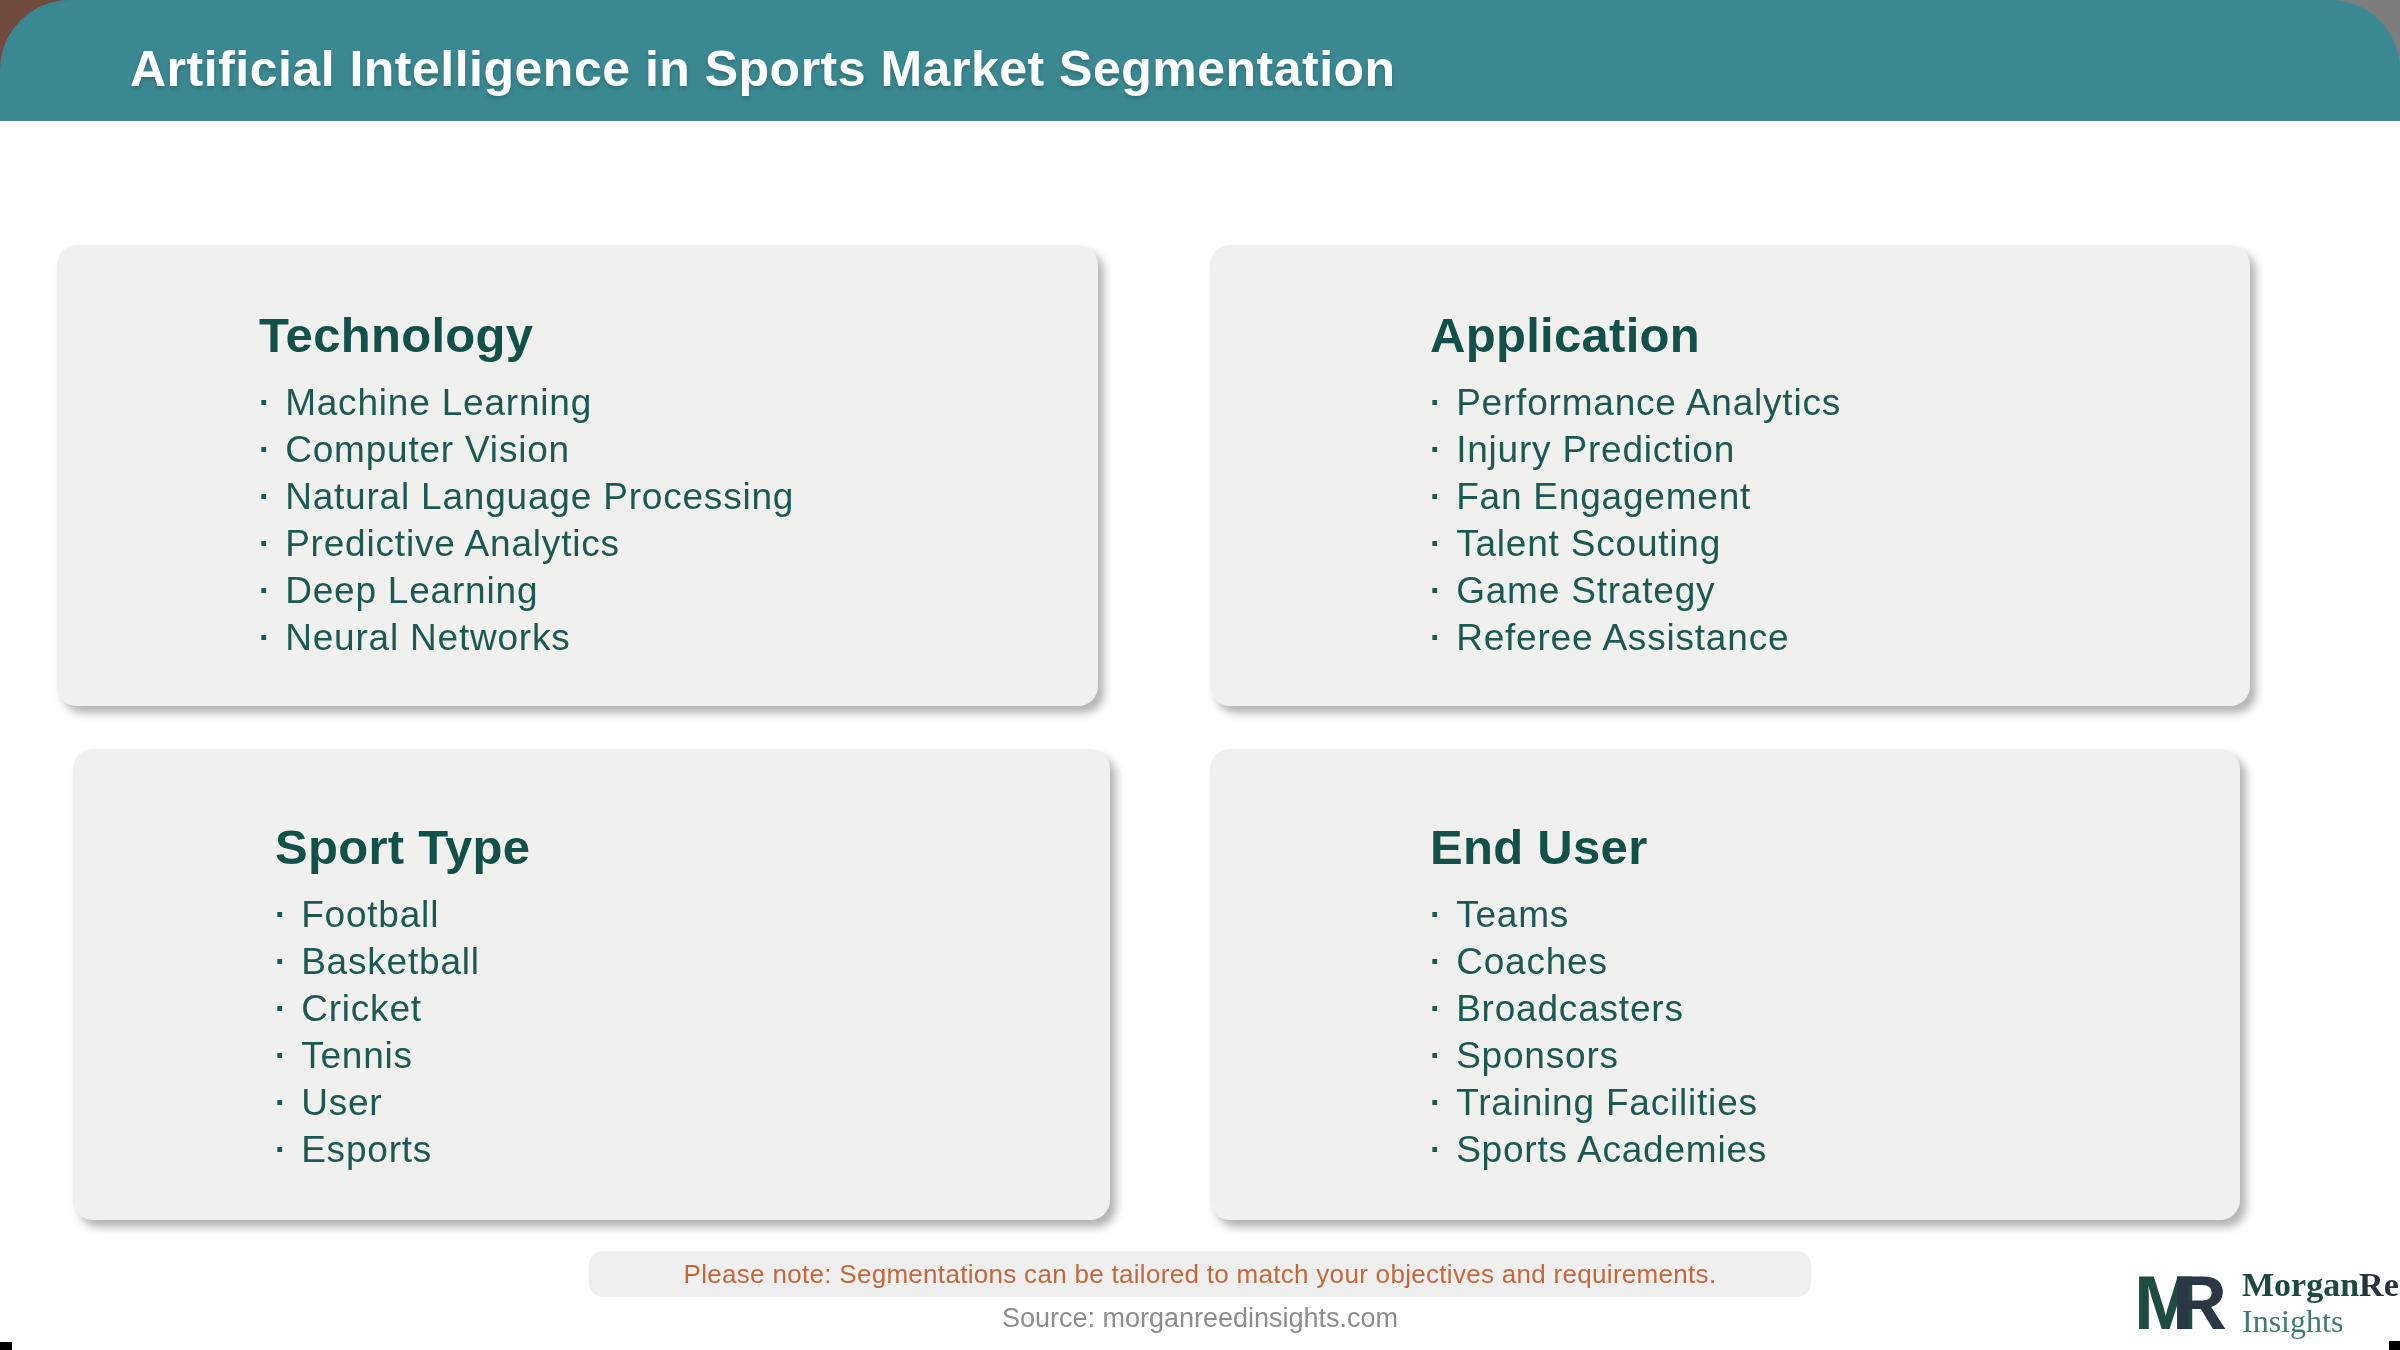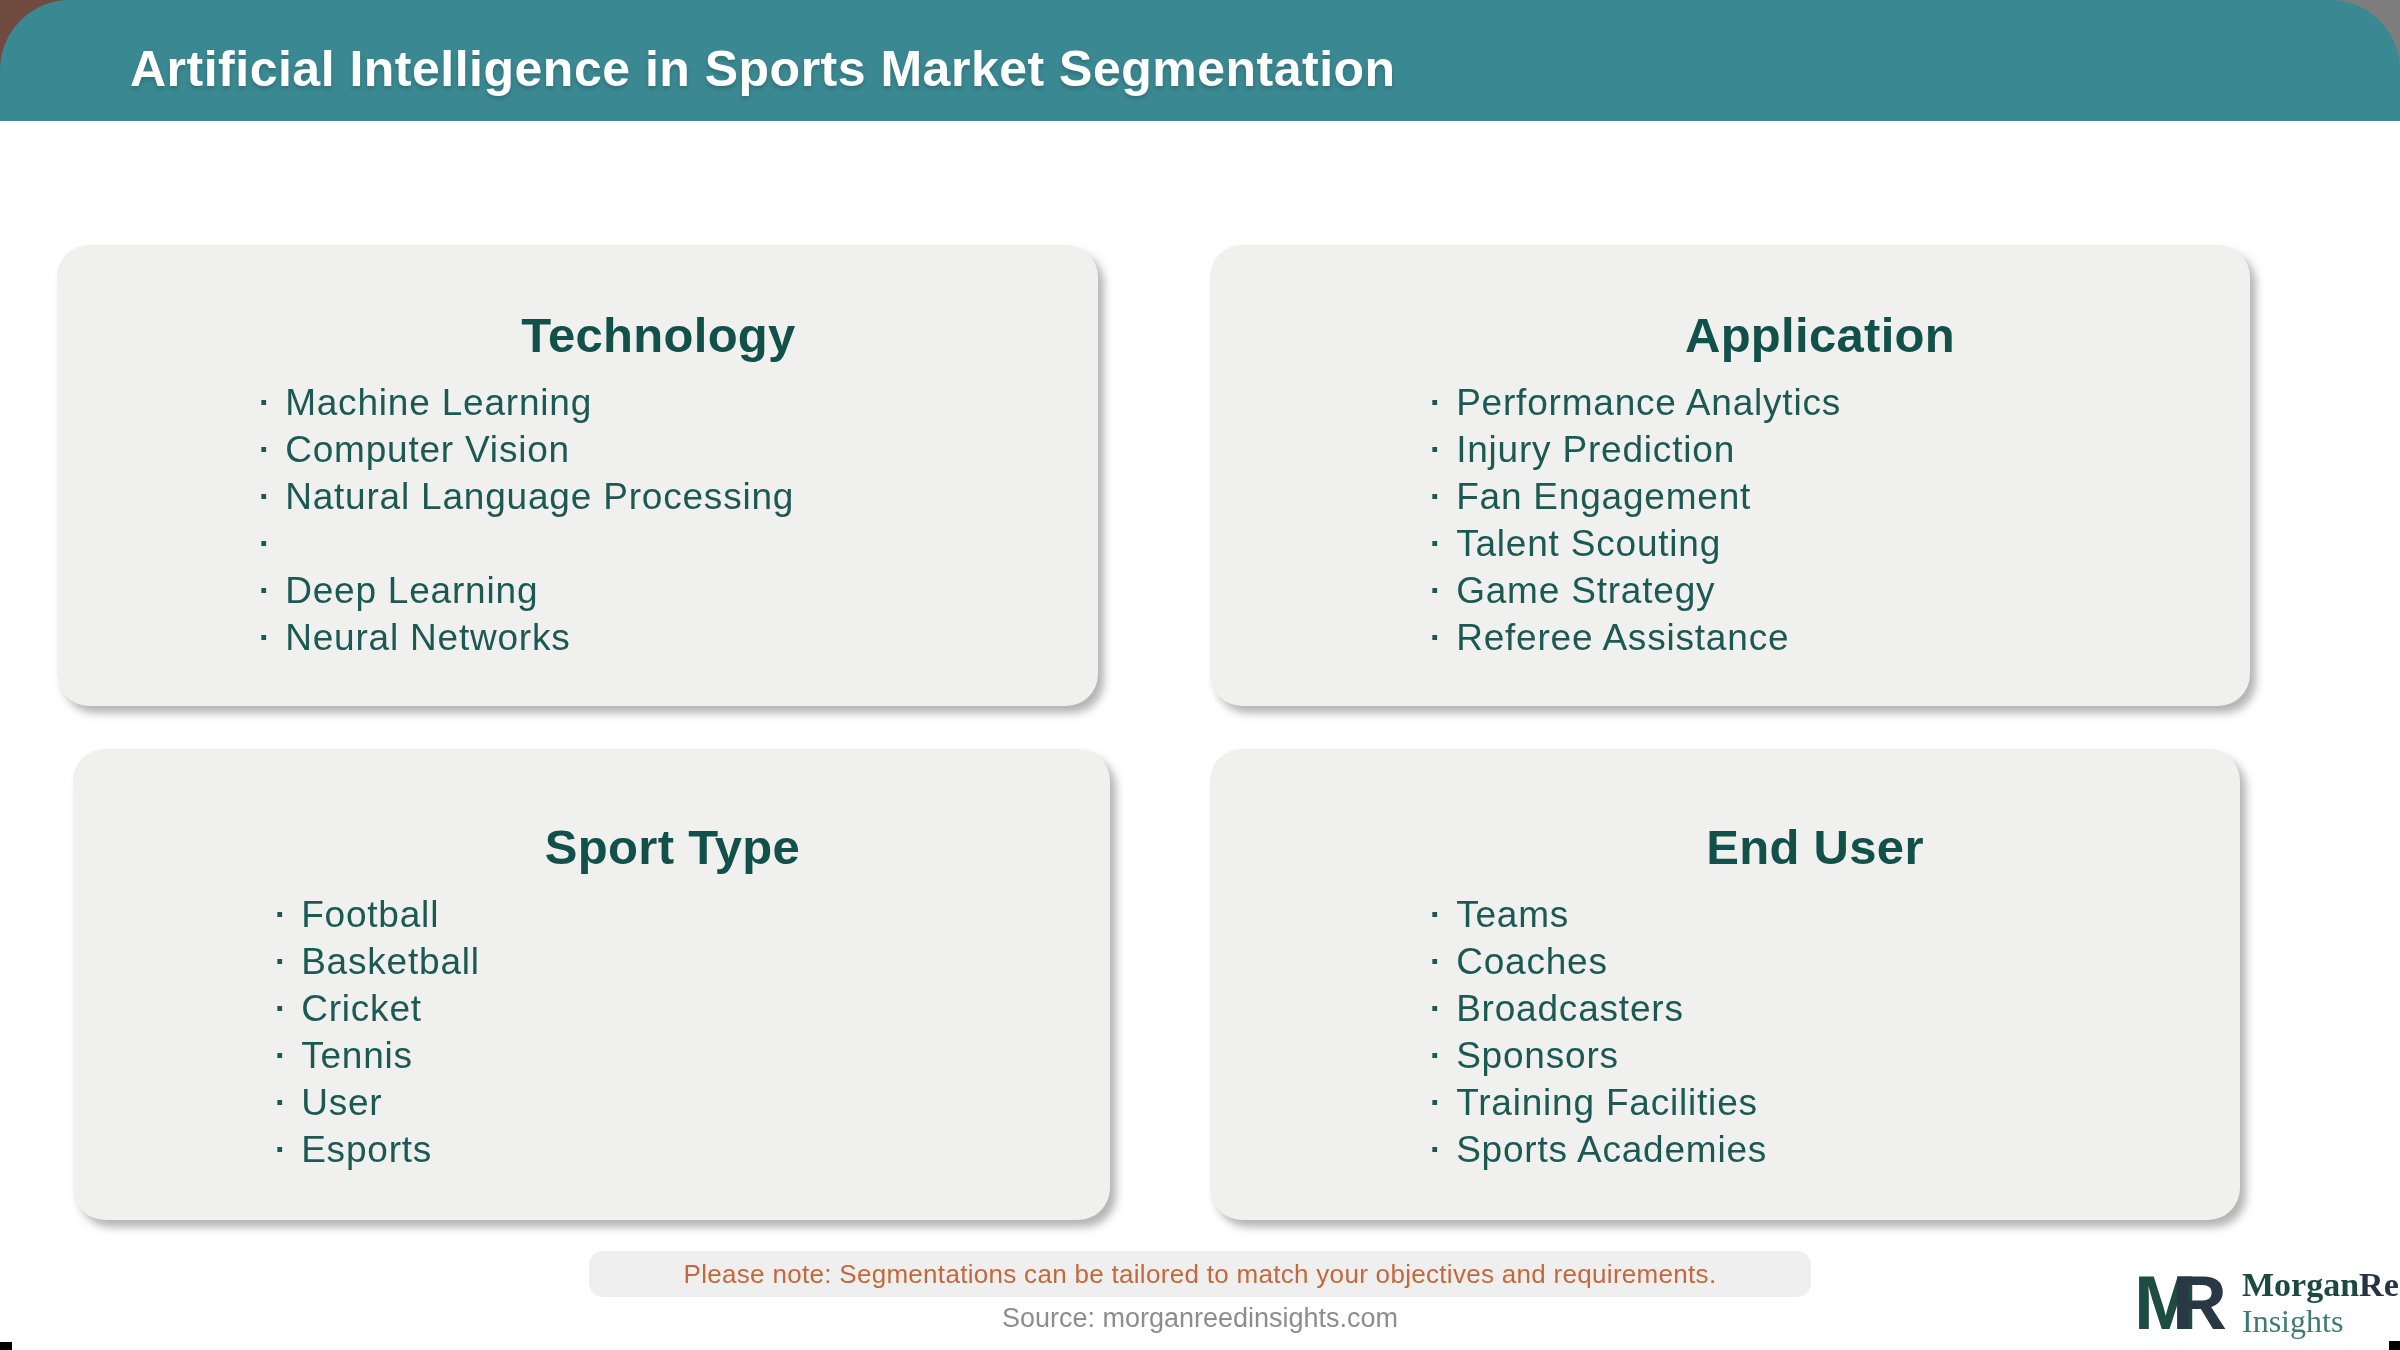--- a/index.html
+++ b/index.html
@@ -31,24 +31,23 @@
   .header-title{
     position:absolute;left:130px;top:40px;
     font-size:50px;font-weight:bold;color:#ffffff;
     letter-spacing:0.5px;
     text-shadow:0 3px 4px rgba(0,0,0,0.18);
     white-space:nowrap;
   }
   .card{
     position:absolute;
     background:var(--card-bg);
-    border-radius:32px;
+    border-radius:20px;
     box-shadow:6px 7px 9px rgba(105,105,105,0.5);
     z-index:2;
-    text-align:center;
   }
   #card-technology{left:57px;top:245px;width:1041px;height:461px;padding:62px 40px 0 202px;}
   #card-application{left:1210px;top:245px;width:1040px;height:461px;padding:62px 40px 0 220px;}
   #card-sport-type{left:57px;top:749px;width:1037px;height:471px;padding:70px 40px 0 202px;margin-left:16px;}
   #card-end-user{left:1210px;top:749px;width:1030px;height:471px;padding:70px 40px 0 220px;}
   .card-title{
     font-size:49px;font-weight:bold;color:var(--card-title);
     letter-spacing:0.3px;
     margin-bottom:16px;
   }
@@ -115,20 +114,21 @@
       <li>
         <span class="bullet">·</span>
         <span>Computer Vision</span>
       </li>
       <li>
         <span class="bullet">·</span>
         <span>Natural Language Processing</span>
       </li>
       <li>
         <span class="bullet">·</span>
+        <span>Predictive Analytics</span>
       </li>
       <li>
         <span class="bullet">·</span>
         <span>Deep Learning</span>
       </li>
       <li>
         <span class="bullet">·</span>
         <span>Neural Networks</span>
       </li>
     </ul>

